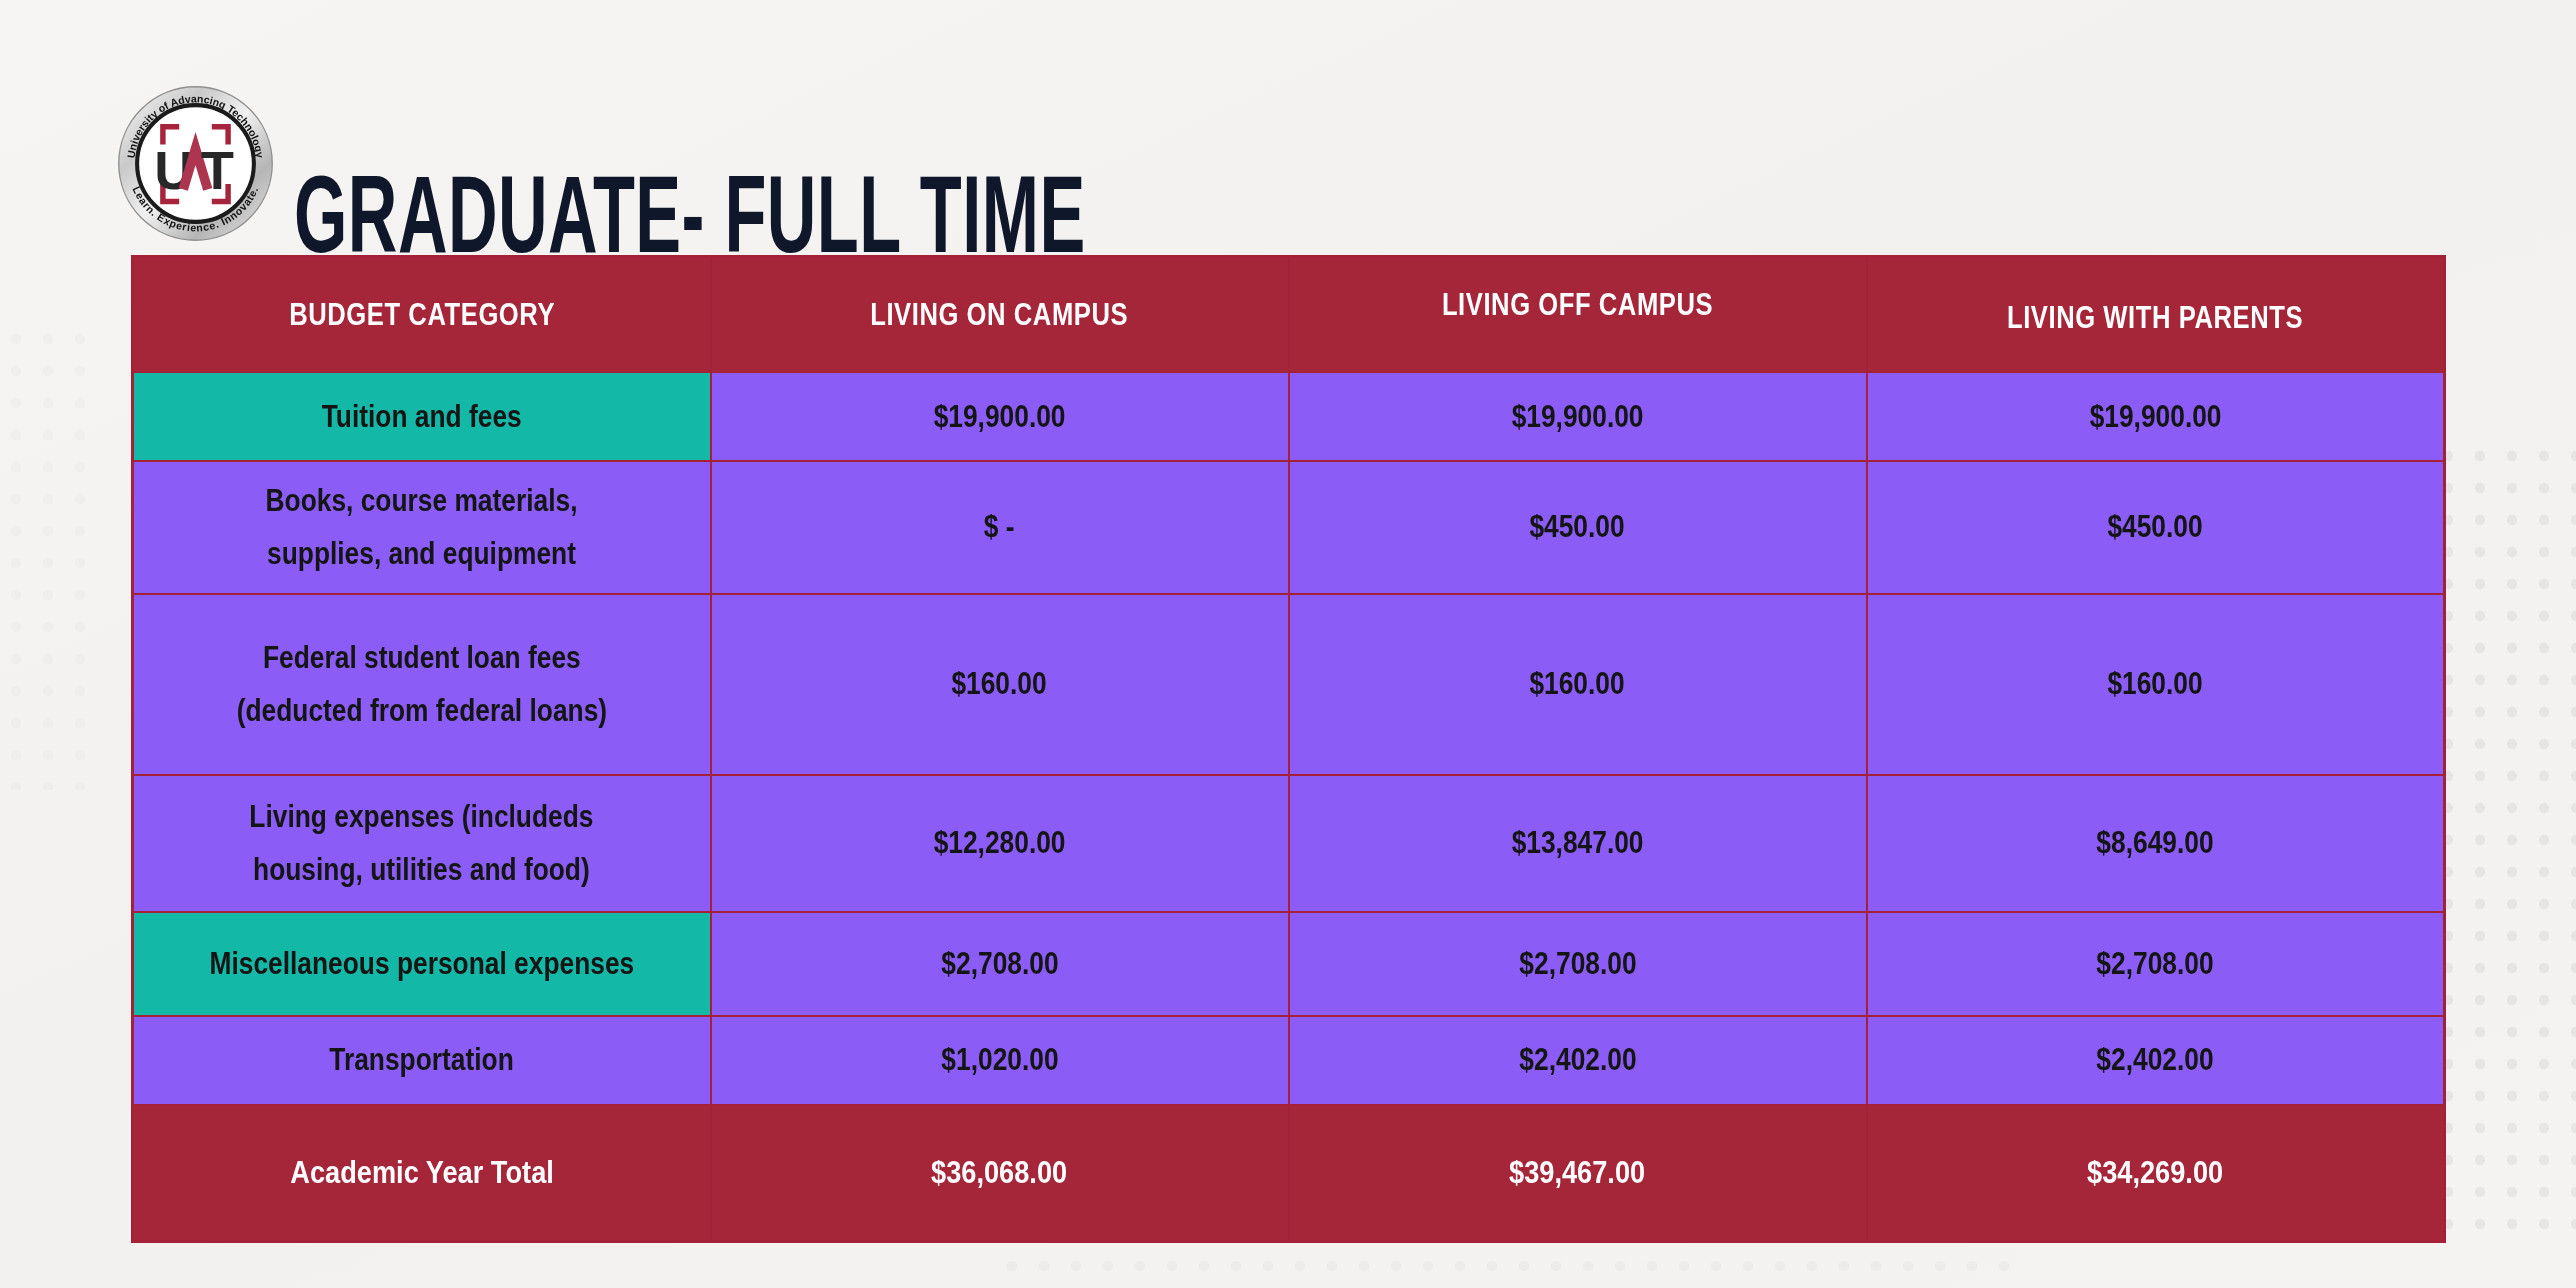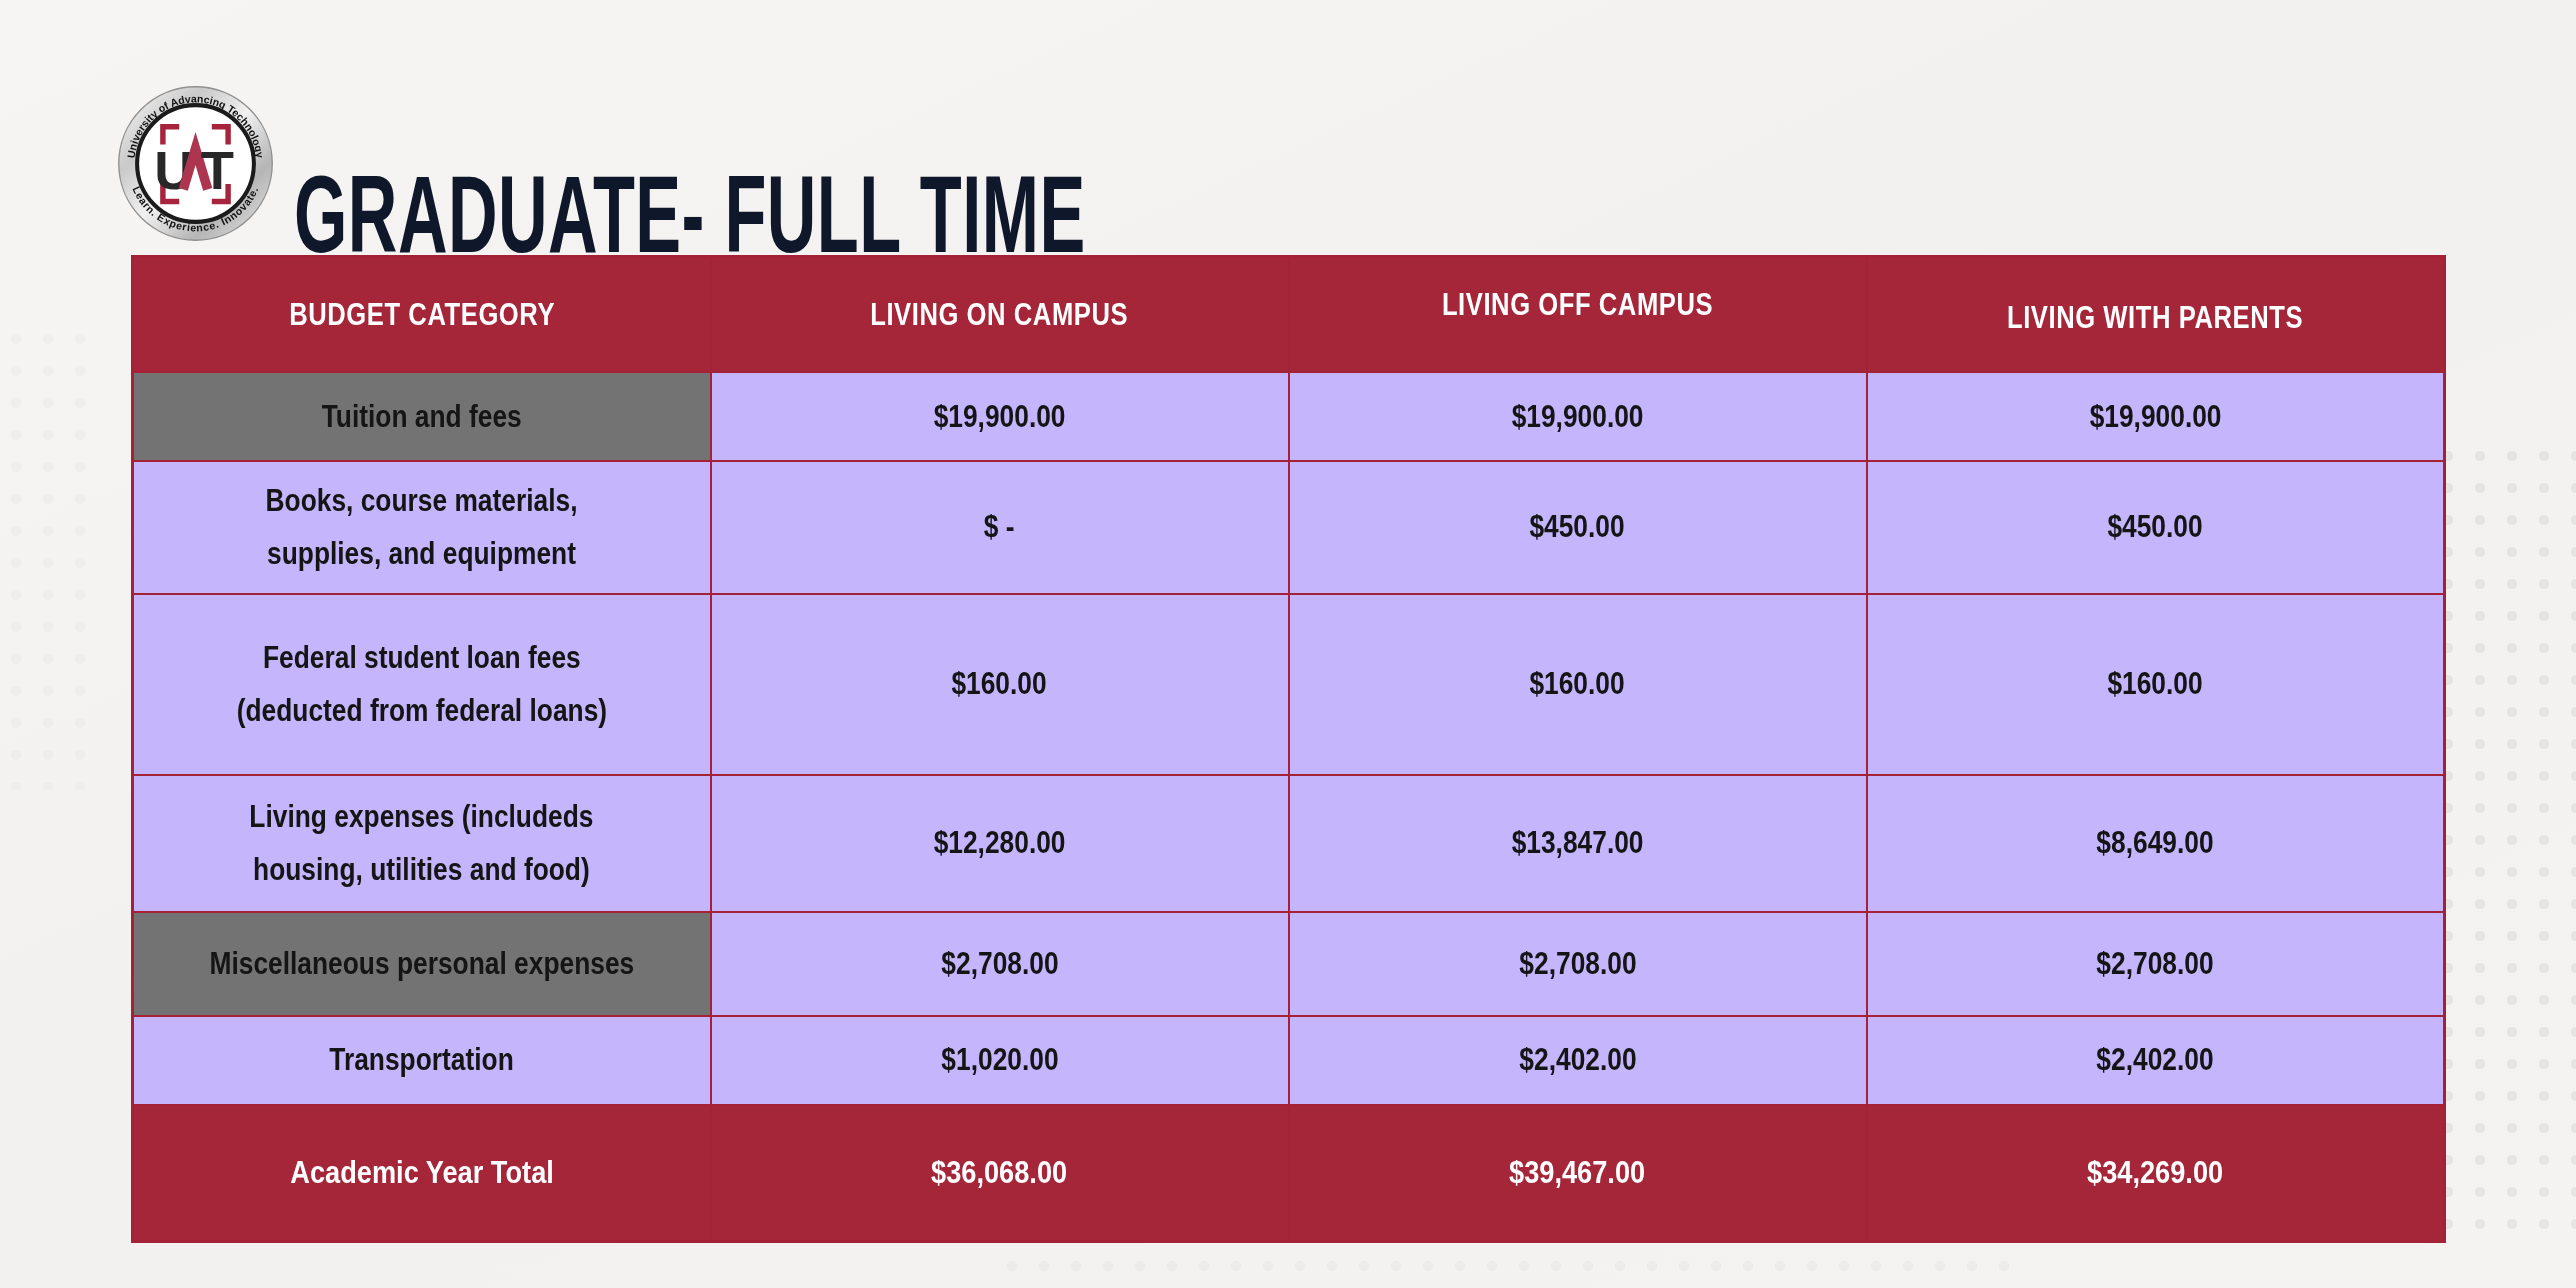--- a/index.html
+++ b/index.html
@@ -31,22 +31,22 @@
   table.budget th, table.budget td{
     border:2.7px solid #A42138;text-align:center;vertical-align:middle;padding:12px;
   }
   thead th{
     background:#A52539;color:#ffffff;font-size:32px;font-weight:700;height:89px;
   }
   .cx-head{display:inline-block;transform:scaleX(.80);letter-spacing:0.7px;white-space:nowrap;}
   th.nudge-up .cx-head{transform:translateY(-9.6px) scaleX(.80);}
   th.nudge-dn .cx-head{transform:translateY(3.4px) scaleX(.80);}
 
-  tbody td{background:#c4b5fd;color:#151515;font-size:31px;font-weight:700;}
-  tbody td.shaded{background:#737373;}
+  tbody td{background:#8b5cf6;color:#151515;font-size:31px;font-weight:700;}
+  tbody td.shaded{background:#14b8a6;}
   .cx{display:inline-block;transform:scaleX(.85);transform-origin:center;white-space:nowrap;}
   .ln{display:block;line-height:1.72;}
 
   tfoot td{
     background:#A52539;color:#ffffff;font-size:32px;font-weight:700;height:110px;
   }
 </style>
 </head>
 <body>
 

